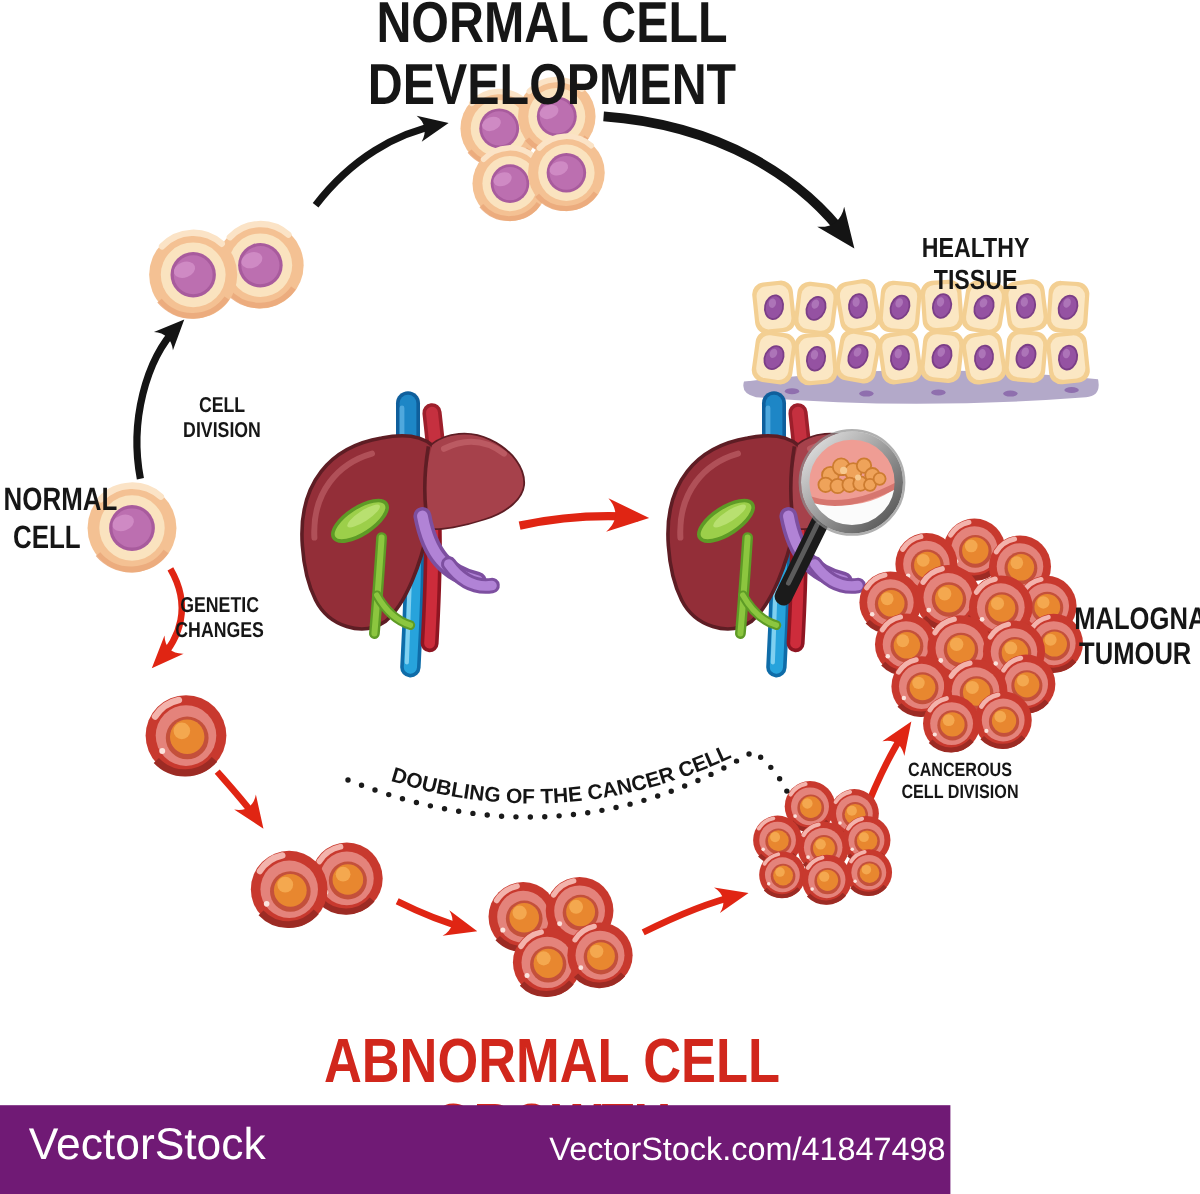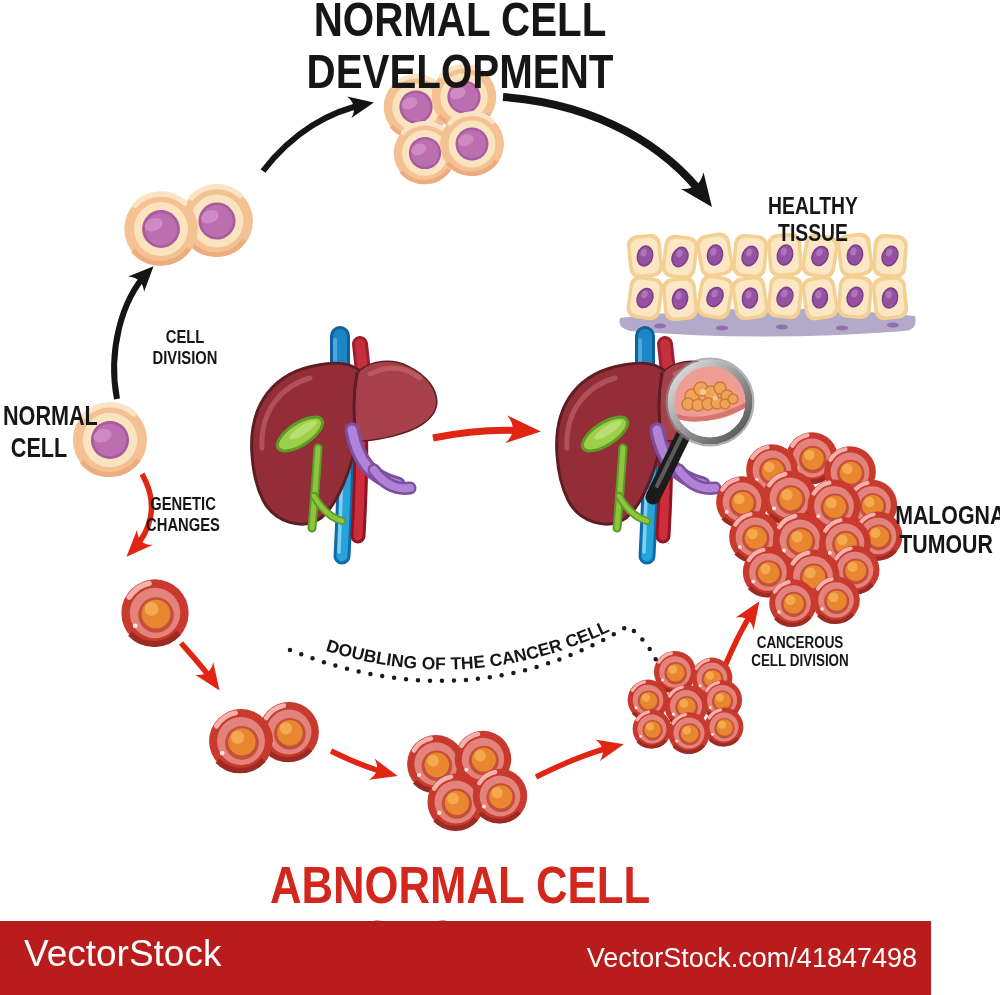--- a/index.html
+++ b/index.html
@@ -8,23 +8,23 @@
   .canvas svg{position:absolute;left:0;top:0;}
   .lbl{position:absolute;font-weight:700;color:#161616;text-align:center;transform-origin:50% 50%;}
   .title-top{left:110px;top:-6px;width:700px;font-size:48px;line-height:52px;transform:scaleX(.84);letter-spacing:0;}
   .title-bottom{left:185px;top:858px;width:550px;font-size:52px;line-height:54px;transform:scaleX(.84);color:#d1271c;}
   .normal-cell-lbl{left:-6px;top:400px;width:90px;font-size:27px;line-height:32px;transform:scaleX(.8);}
   .cell-division-lbl{left:130px;top:327px;width:110px;font-size:18px;transform:scaleX(.82);}
   .genetic-changes-lbl{left:118px;top:494px;width:130px;font-size:18px;transform:scaleX(.82);}
   .healthy-tissue-lbl{left:733px;top:193px;width:160px;font-size:23px;transform:scaleX(.84);}
   .malignant-lbl{left:884px;top:501px;width:124px;font-size:26px;line-height:29px;transform:scaleX(.82);}
   .cancerous-lbl{left:740px;top:634px;width:120px;font-size:16px;line-height:18px;transform:scaleX(.84);}
-  .wm-bar{position:absolute;left:0;top:921px;width:931px;height:74px;background:#b91c1c;}
+  .wm-bar{position:absolute;left:0;top:921px;width:792px;height:74px;background:#701a75;}
   .wm-brand{position:absolute;left:24px;top:12px;color:#fff;font-size:37px;font-weight:400;}
-  .wm-url{position:absolute;right:14px;top:22px;color:#fff;font-size:27px;font-weight:400;}
+  .wm-url{position:absolute;right:4px;top:22px;color:#fff;font-size:27px;font-weight:400;}
   svg text{font-family:"Liberation Sans",sans-serif;}
 </style>
 </head>
 <body>
 
 <div class="canvas">
 
 <svg width="1000" height="995" viewBox="0 0 1000 995">
   <defs>
     <linearGradient id="silver" x1="0" y1="0" x2="1" y2="1">

